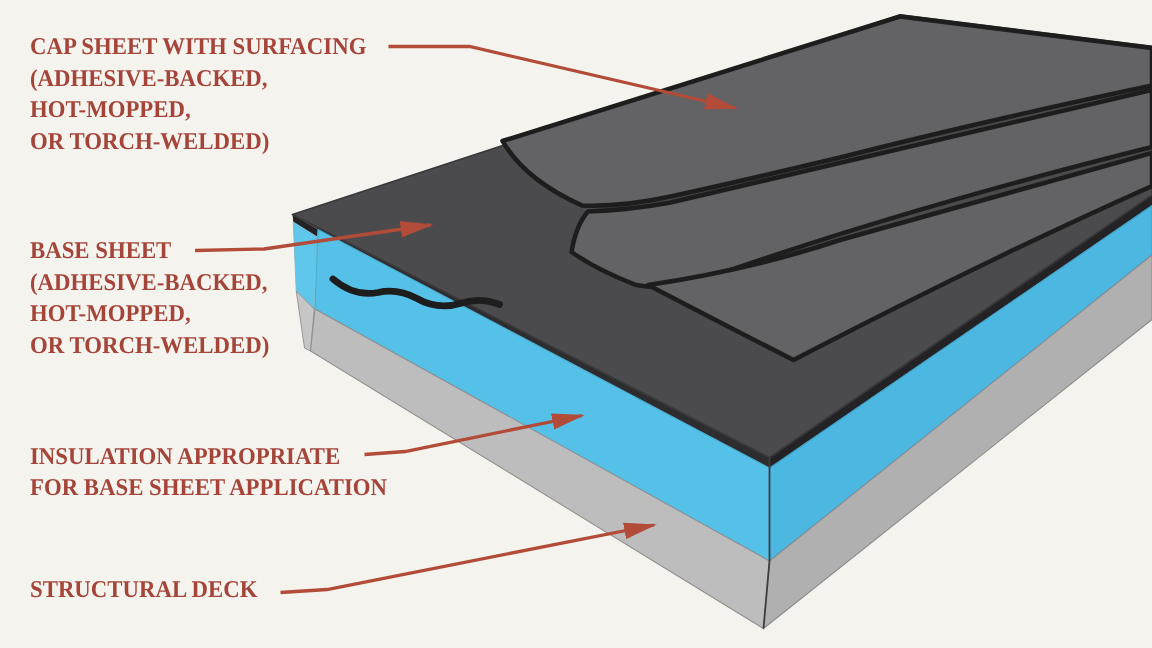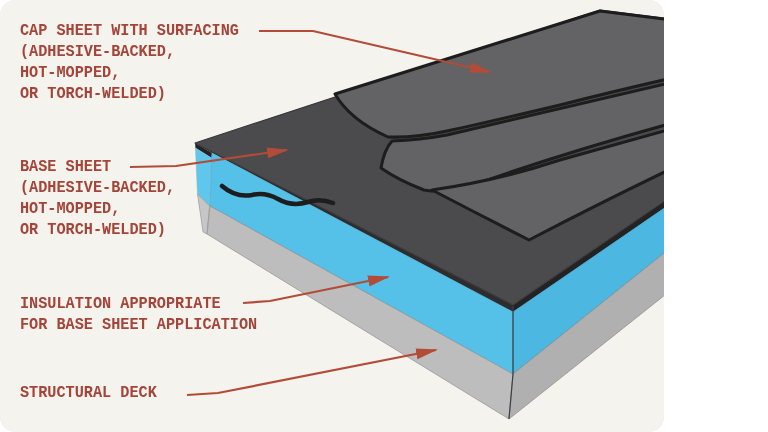--- a/index.html
+++ b/index.html
@@ -1,20 +1,19 @@
 <!DOCTYPE html>
 <html><head>
 <meta charset="utf-8">
 <style>
   html,body{margin:0;padding:0;}
   #stage{
-    position:relative;width:664px;height:432px;overflow:hidden;
+    position:relative;width:768px;height:432px;overflow:hidden;
     background:#f4f3ed;
-    font-family:Liberation Mono, monospace;
-    border-radius:15px;
+    font-family:Liberation Serif, serif;
   }
   #diagram-svg{position:absolute;left:0;top:0;width:768px;height:432px;}
   .label{
     position:absolute;left:20px;
     color:#a5453a;font-weight:bold;font-size:16px;line-height:21px;
     letter-spacing:0px;white-space:nowrap;
     transform:scaleX(0.95);transform-origin:left top;
   }
   .label .line{height:21px;}
 </style>

